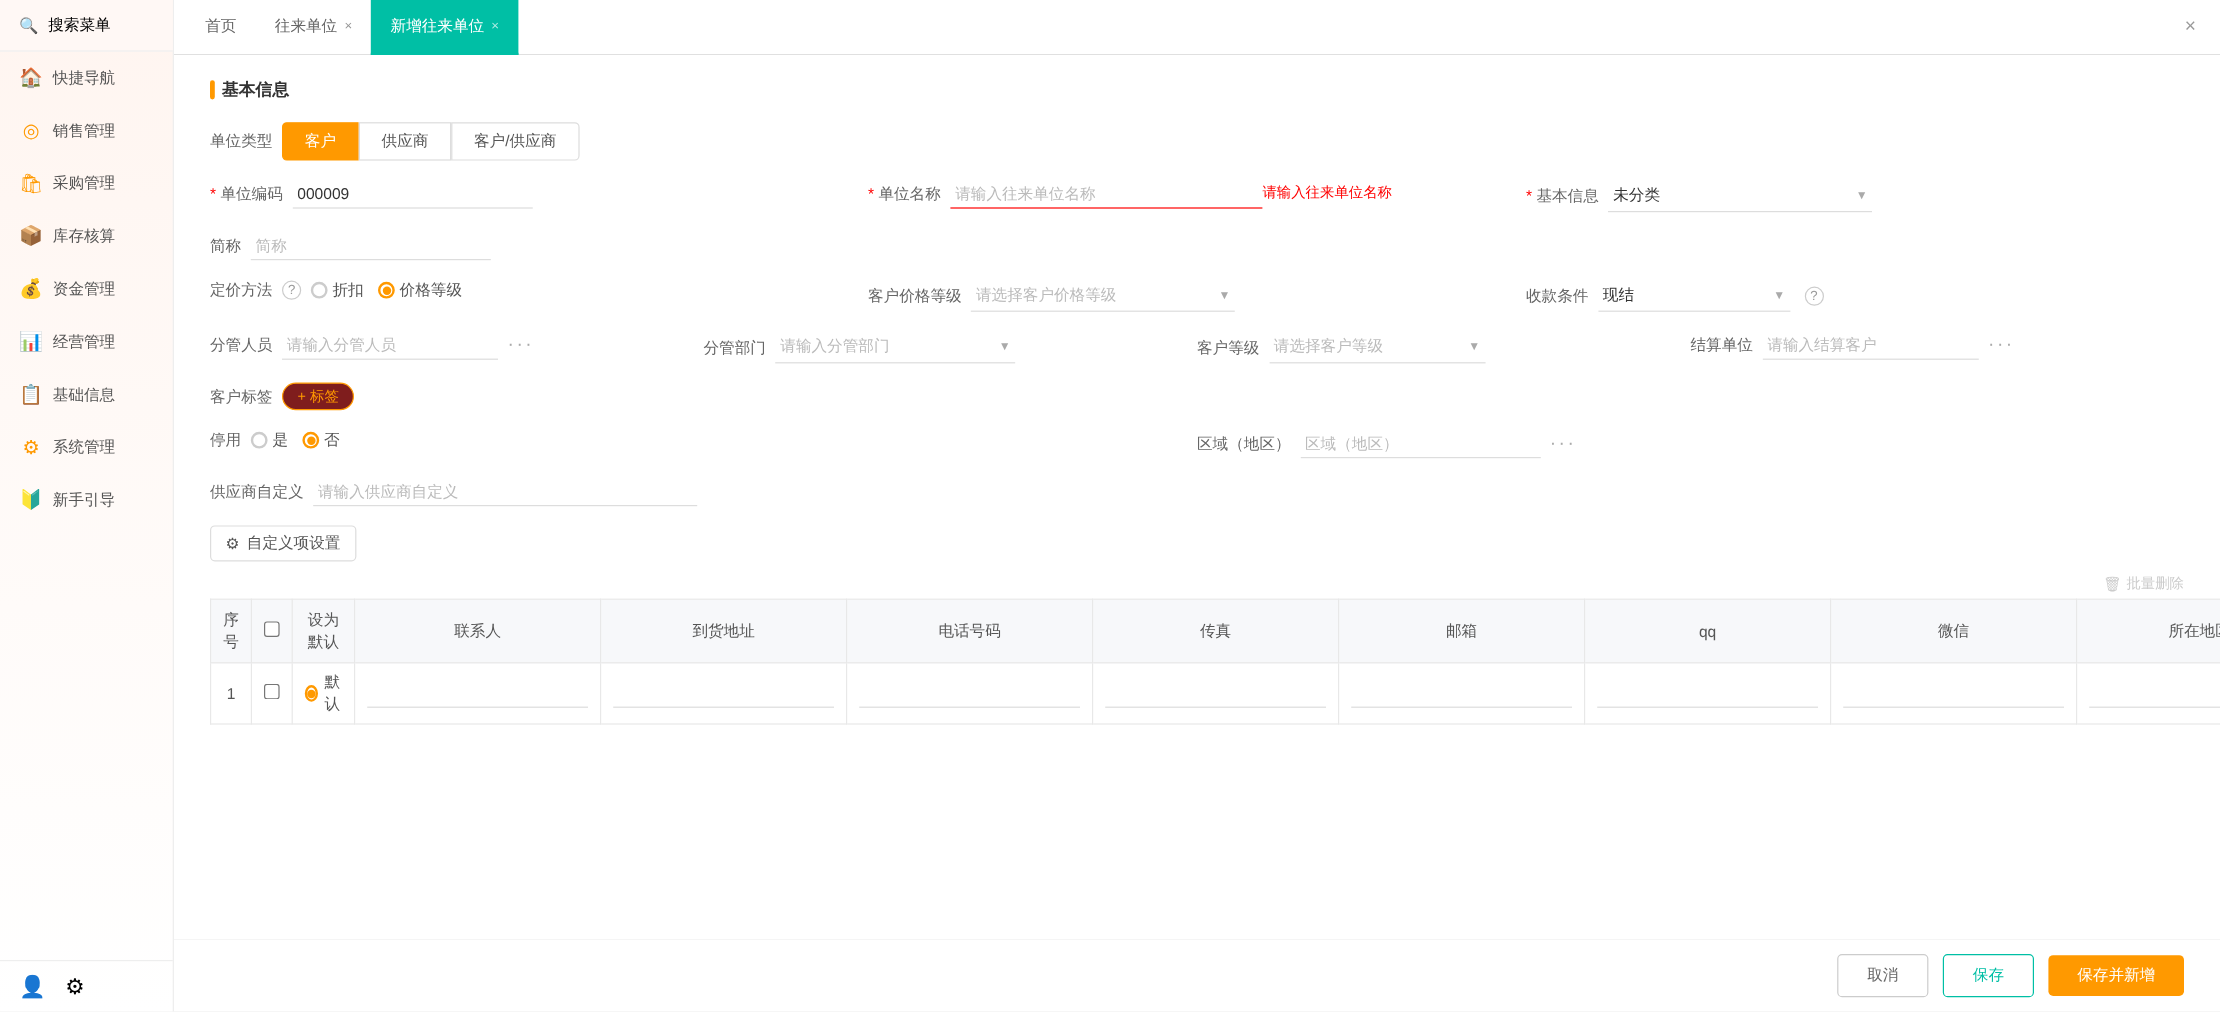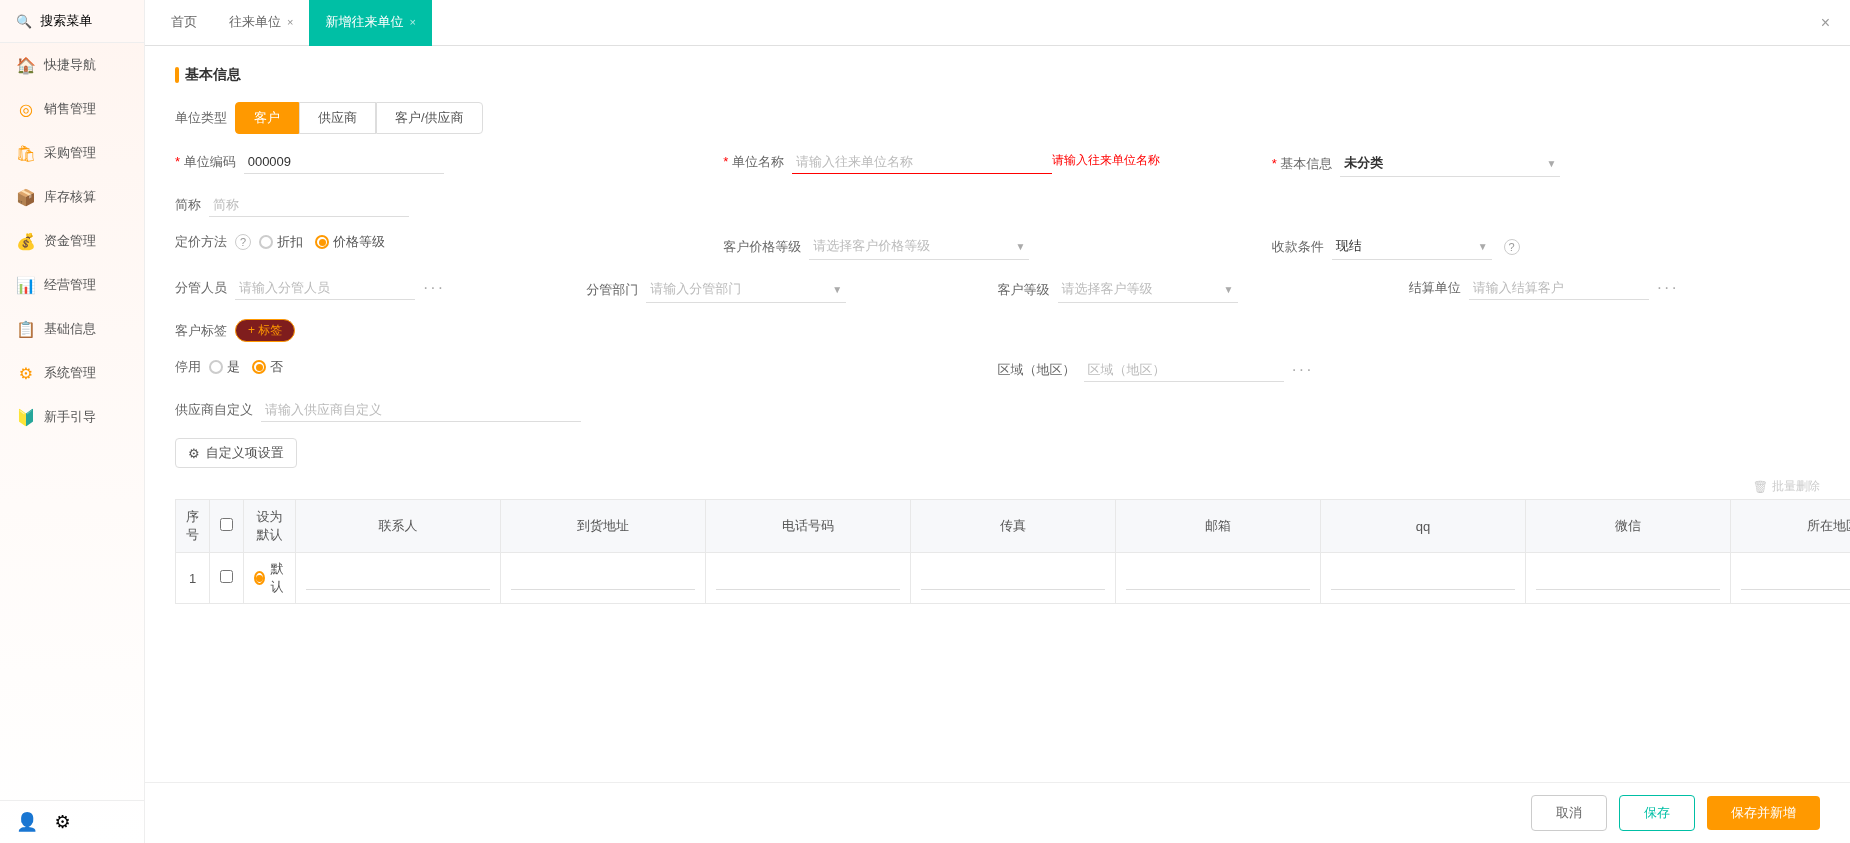--- a/index.html
+++ b/index.html
@@ -385,21 +385,21 @@
       </div>
       <div class="form-field" style="flex:1;">
         <span class="field-label required">单位名称</span>
         <div class="name-input-wrapper">
           <input class="field-input error-border" type="text" style="max-width: 260px;" placeholder="请输入往来单位名称">
           <span class="error-msg">请输入往来单位名称</span>
         </div>
       </div>
       <div class="form-field" style="flex:1;">
         <span class="field-label required">基本信息</span>
-        <div class="field-select" style="max-width:220px;font-weight:bold;">
+        <div class="field-select" style="max-width:220px;">
           <span class="field-select-text has-value">未分类</span>
           <span class="chevron">▼</span>
         </div>
       </div>
     </div>
 
     
     <div class="form-row">
       <div class="form-field" style="flex:1;">
         <span class="field-label">简称</span>

